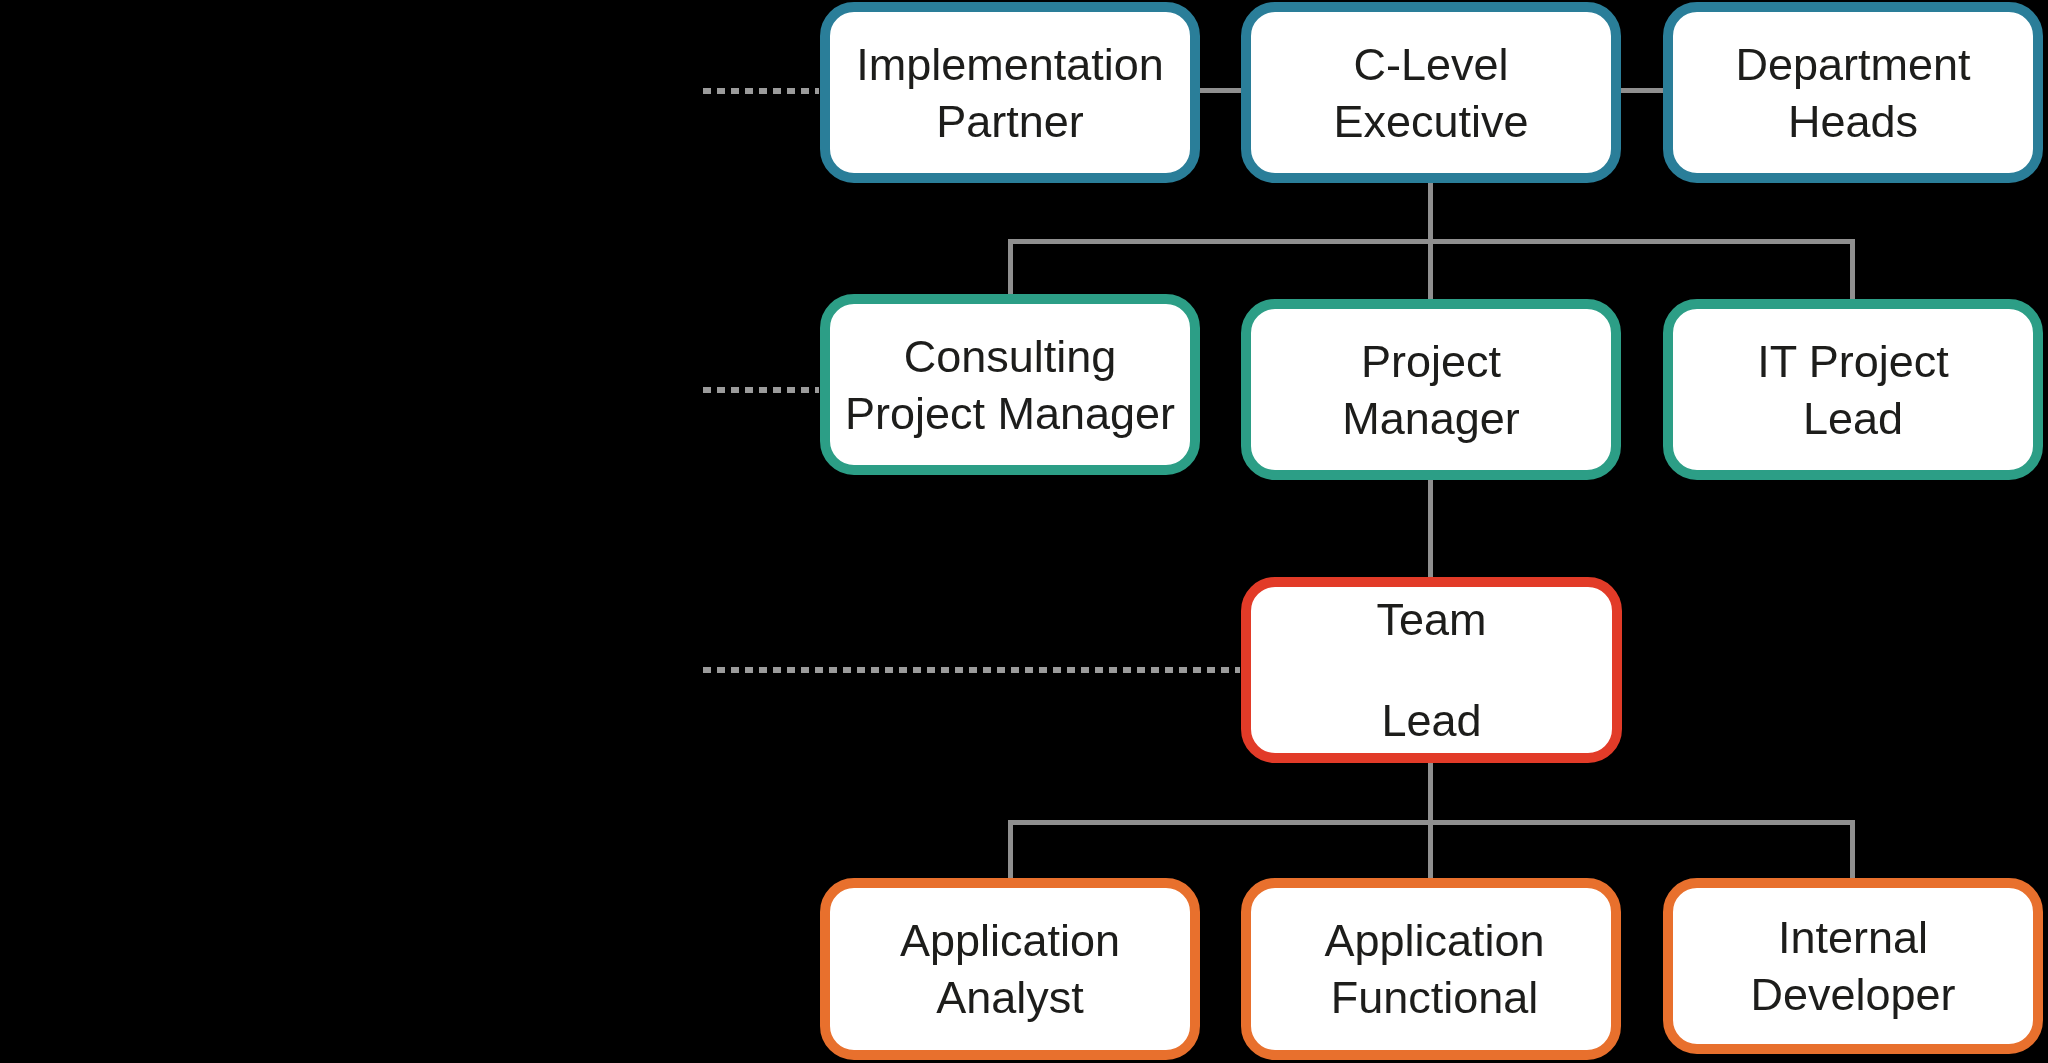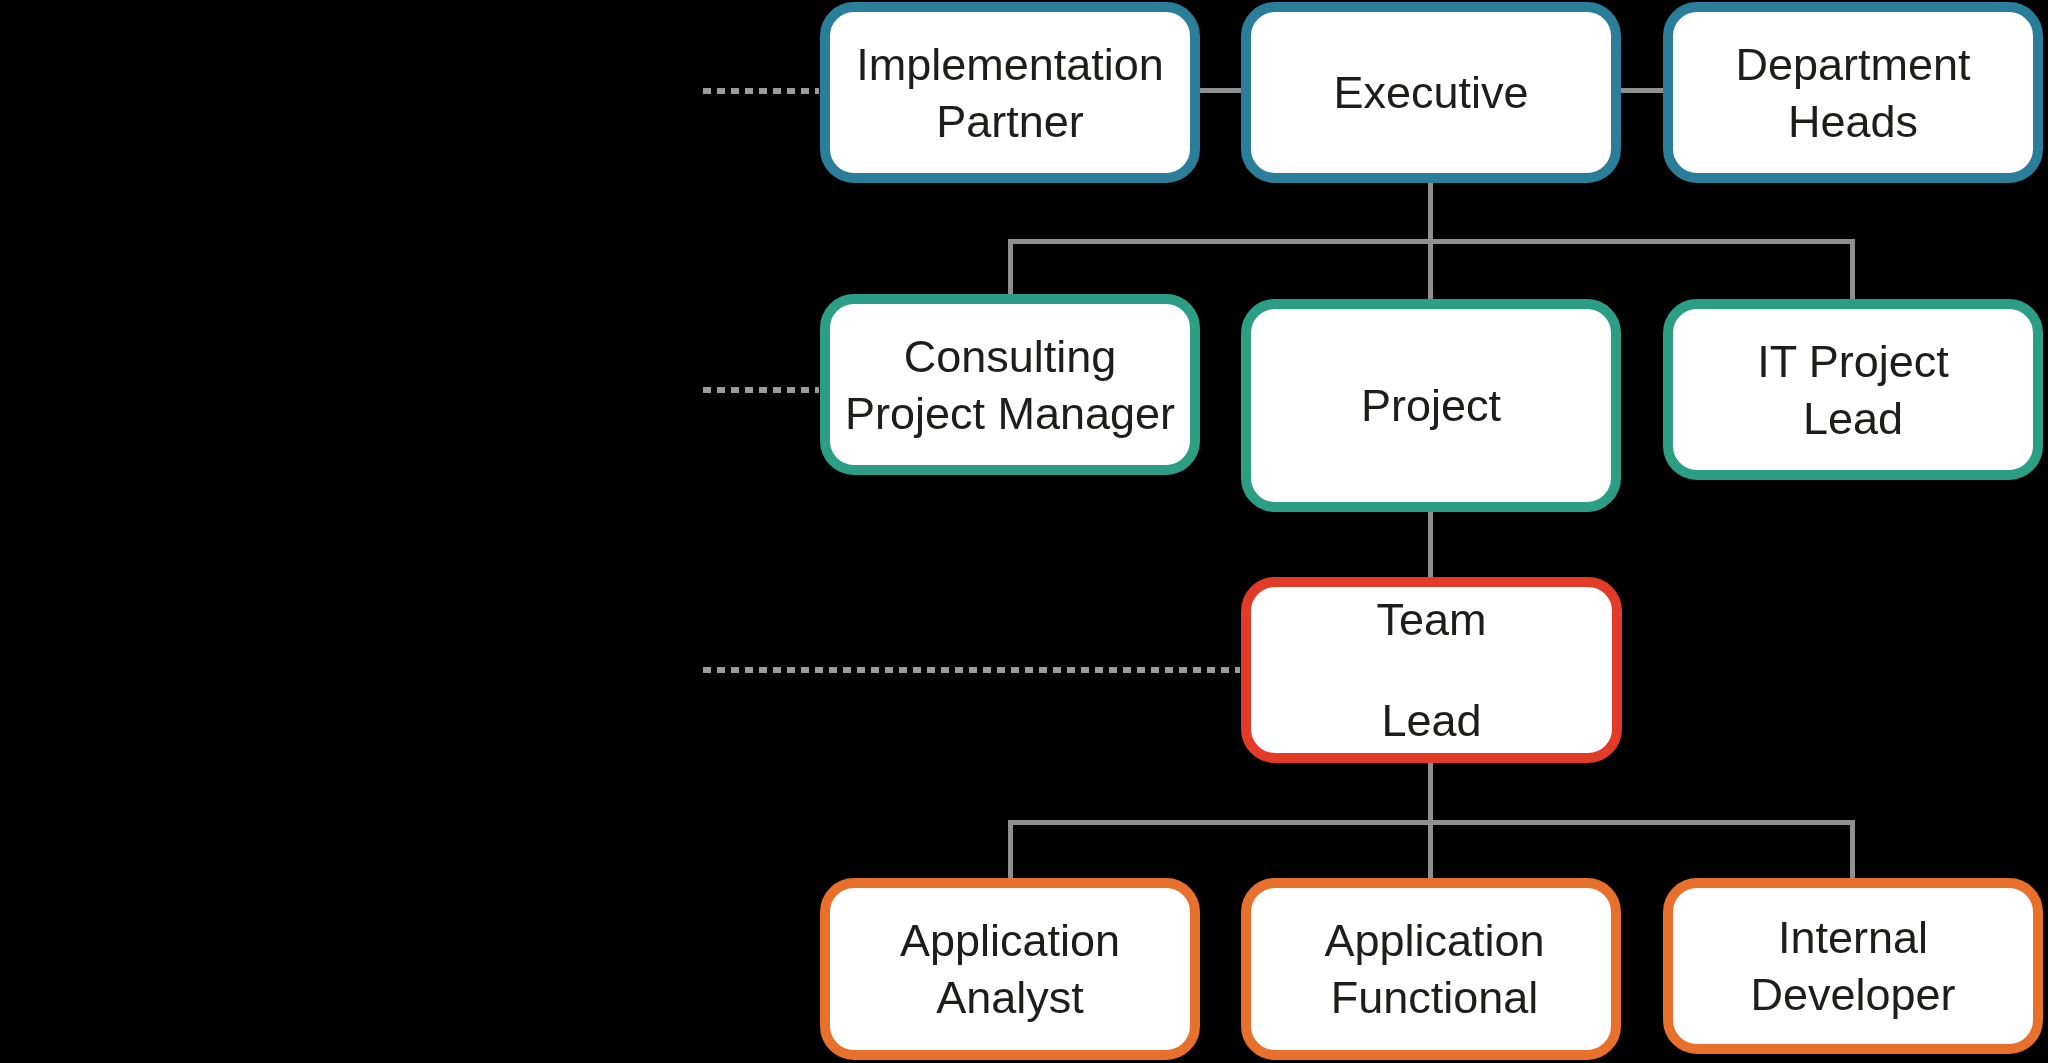--- a/index.html
+++ b/index.html
@@ -68,33 +68,35 @@
   <div class="conn" style="left:1428px; top:763px; width:5px; height:115px;"></div>
   <div class="conn" style="left:1008px; top:820px; width:847px; height:5px;"></div>
   <div class="conn" style="left:1008px; top:820px; width:5px; height:58px;"></div>
   <div class="conn" style="left:1850px; top:820px; width:5px; height:58px;"></div>
 
   <div class="node tier1" style="left:820px; top:2px; height:181px;">
     <span>Implementation</span>
     <span>Partner</span>
   </div>
   <div class="node tier1" style="left:1241px; top:2px; height:181px;">
+    <span>C-Level</span>
     <span>Executive</span>
   </div>
   <div class="node tier1" style="left:1663px; top:2px; height:181px;">
     <span>Department</span>
     <span>Heads</span>
   </div>
 
   <div class="node tier2" style="left:820px; top:294px; height:181px;">
     <span>Consulting</span>
     <span>Project Manager</span>
   </div>
-  <div class="node tier2" style="left:1241px; top:299px; height:213px;">
+  <div class="node tier2" style="left:1241px; top:299px; height:181px;">
     <span>Project</span>
+    <span>Manager</span>
   </div>
   <div class="node tier2" style="left:1663px; top:299px; height:181px;">
     <span>IT Project</span>
     <span>Lead</span>
   </div>
 
   <div class="node tier3" style="left:1241px; top:577px; height:186px; width:381px;">
     <span>Team</span>
     <span>Lead</span>
   </div>

